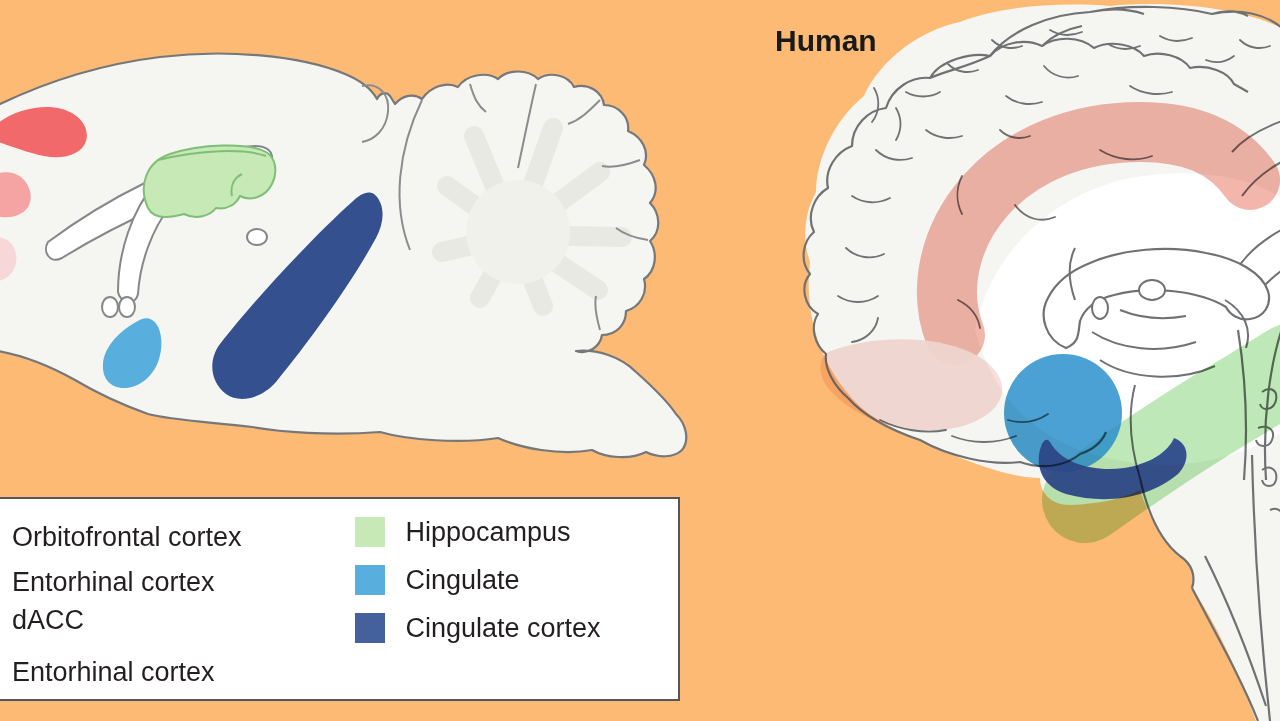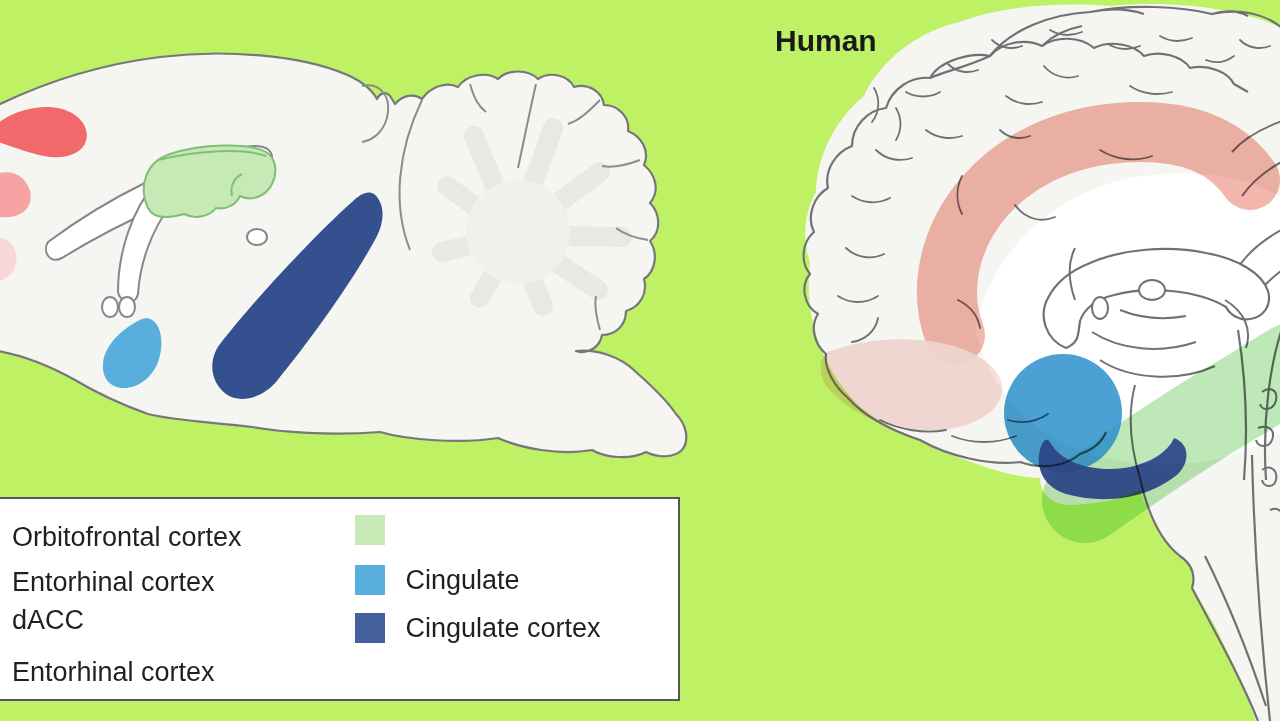--- a/index.html
+++ b/index.html
@@ -1,16 +1,16 @@
 <!DOCTYPE html>
 <html><head>
 <meta charset="utf-8">
 <style>
   html,body{margin:0;padding:0;background:#fff;}
-  #stage{position:relative;width:1280px;height:721px;background:#bef264;overflow:hidden;
+  #stage{position:relative;width:1280px;height:721px;background:#fdba74;overflow:hidden;
          font-family:"Liberation Sans", sans-serif;color:#231f20;}
   #figure-svg{position:absolute;left:0;top:0;}
   .human-title{position:absolute;left:775px;top:24px;font-size:30px;font-weight:bold;
                letter-spacing:0px;color:#1a1a1a;}
   .legend{position:absolute;left:-4px;top:497px;width:684px;height:204px;
           border:2px solid #55565a;background:#ffffff;box-sizing:border-box;}
   .lrow{position:absolute;left:14px;height:34px;font-size:27px;line-height:34px;white-space:nowrap;text-align:center;}
   .rrow{position:absolute;left:357px;height:34px;white-space:nowrap;}
   .rrow svg{vertical-align:middle;margin-right:16px;}
   .rtext{font-size:27px;line-height:34px;vertical-align:middle;}
@@ -172,20 +172,21 @@
 <div class="legend">
   <div class="lrow" style="top:21px">Orbitofrontal cortex</div>
   <div class="lrow" style="top:66px">Entorhinal cortex</div>
   <div class="lrow" style="top:104px">dACC</div>
   <div class="lrow" style="top:156px">Entorhinal cortex</div>
 
   <div class="rrow" style="top:16px">
     <svg width="30" height="30">
       <rect width="30" height="30" fill="#c6e9b5"></rect>
         </svg>
+    <span class="rtext">Hippocampus</span>
   </div>
   <div class="rrow" style="top:64px">
     <svg width="30" height="30">
       <rect width="30" height="30" fill="#58aedc"></rect>
         </svg>
     <span class="rtext">Cingulate</span>
   </div>
   <div class="rrow" style="top:112px">
     <svg width="30" height="30">
       <rect width="30" height="30" fill="#44619e"></rect>

